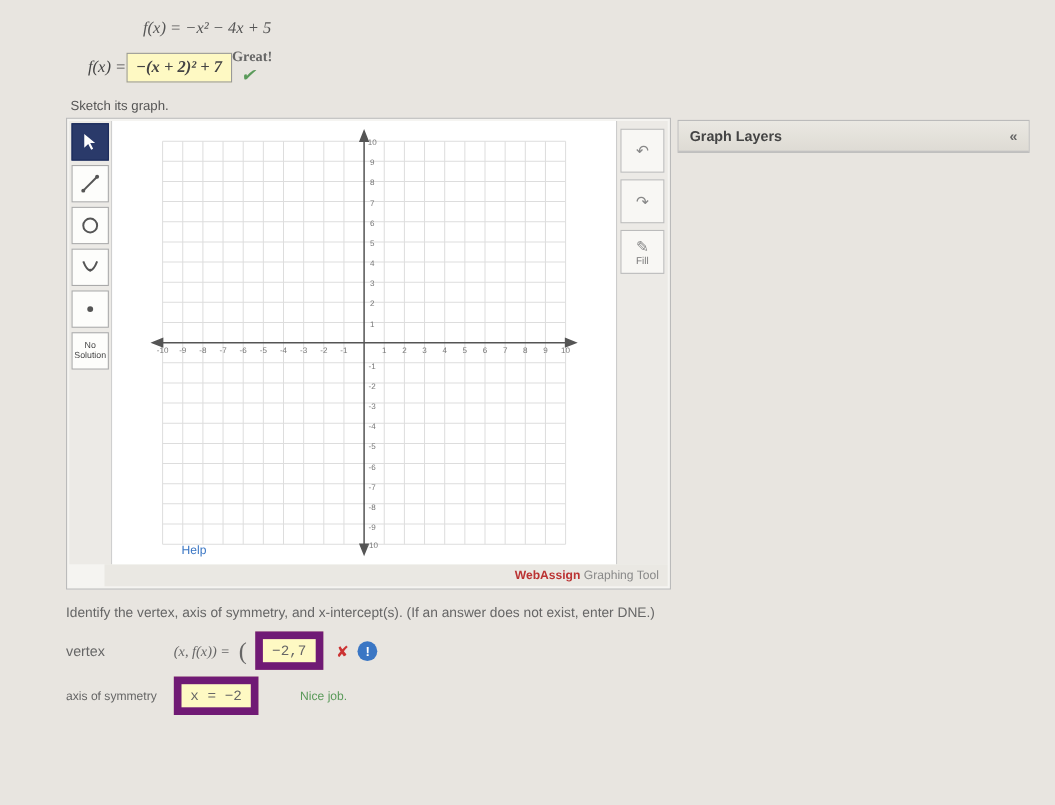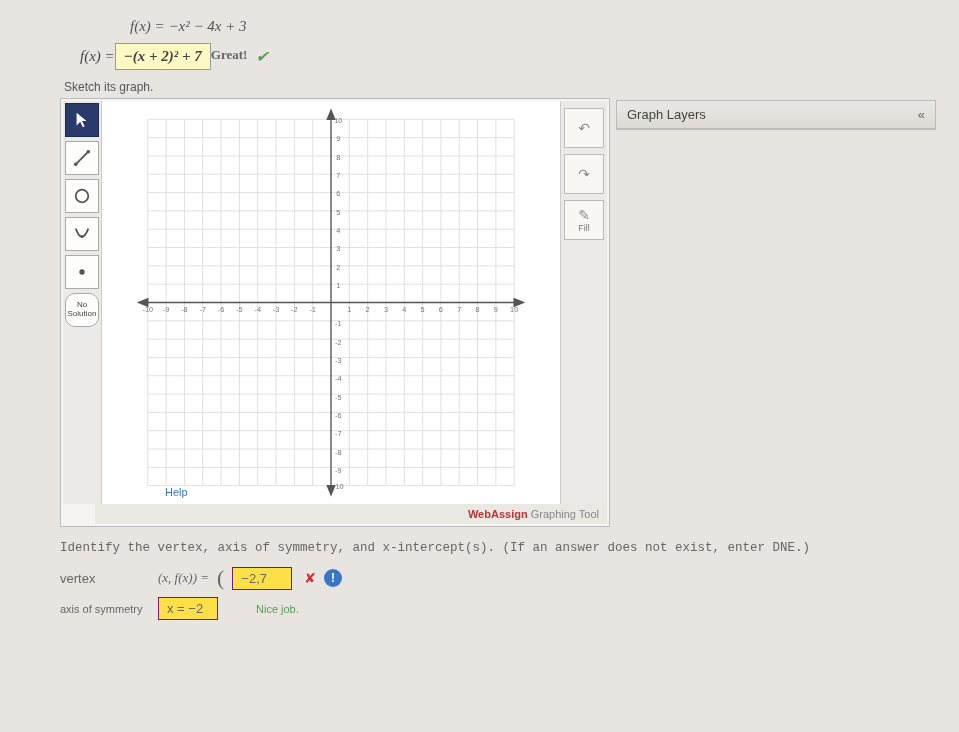--- a/index.html
+++ b/index.html
@@ -66,49 +66,49 @@
 .layers-panel {
   border: 1px solid #bbb;
   background: #eceae4;
   width: 320px;
   margin-top: 2px;
 }
 .layers-header {
   background: linear-gradient(#eae8e2,#dedbd4);
   border-bottom: 1px solid #bbb;
   padding: 6px 10px;
-  font-weight: normal;
+  font-weight: bold;
   color: #444;
   display:flex; justify-content:space-between; align-items:center;
 }
 .layers-body { padding: 10px 12px; color:#555; font-size: 12px; line-height:1.5;}
-.question-below { margin-top: 14px; color:#666; font-size:12.5px;font-family:Liberation Mono, monospace;}
+.question-below { margin-top: 14px; color:#666; font-size:12.5px;}
 .vertex-row { display:flex; align-items:center; gap: 8px; margin-top: 10px; color:#666;}
 .input-frac {
-  border:1px solid #701a75; background:#fde047; padding: 3px 8px; min-width:60px; font-family:Liberation Sans, sans-serif;
+  border:7px solid #701a75; background:#fef9c3; padding: 3px 8px; min-width:60px; font-family:Liberation Mono, monospace;
 }
 .err-x { color:#c33; font-size:14px; margin-left:4px;}
 .info-circle {
   width:18px; height:18px; border-radius:50%; background:#3a76c4; color:#fff;
   display:inline-flex; align-items:center; justify-content:center; font-weight:bold; font-size:12px;
 }
 .help-link { color:#3a76c4; font-size:11px; position:absolute; left:63px; bottom:6px;}
 .nice-job { color:#5a9a5a; font-size:11px; margin-left:30px;}
 </style>
 </head>
 <body>
 
-<div class="equation-row">f(x) = −x² − 4x + 3</div>
+<div class="equation-row">f(x) = −x² − 4x + 5</div>
 
 <div class="answer-row">
   <span>f(x) = </span>
   <span class="answer-box">
     <span class="math">−(x + 2)² + 7</span>
   </span>
-  <span style="display:flex;flex-direction:row;align-items:flex-start;">
+  <span style="display:flex;flex-direction:column;align-items:flex-start;">
     <span class="feedback">Great!</span>
     <span class="checkmark">✔</span>
   </span>
 </div>
 
 <div class="instruction">Sketch its graph.</div>
 
 <div class="work-area">
   <div class="graph-panel">
     <div class="graph-body">
@@ -134,21 +134,21 @@
           <svg viewBox="0 0 20 20">
               <path d="M3 4 Q10 22 17 4" stroke="#555" stroke-width="2" fill="none"></path>
               <circle cx="10" cy="13" r="1.5" fill="#555"></circle>
             </svg>
         </div>
         <div class="tool-btn">
           <svg viewBox="0 0 20 20">
               <circle cx="10" cy="10" r="3" fill="#555"></circle>
             </svg>
         </div>
-        <div class="tool-btn" style="font-size:8px;line-height:1.1;white-space:pre;text-align:center;border-radius:10px;">No
+        <div class="tool-btn" style="font-size:8px;line-height:1.1;white-space:pre;text-align:center;">No
 Solution</div>
       </div>
 
       <div class="graph-canvas">
         <svg width="100%" height="100%" viewBox="0 0 440 440">
           <g stroke="#ddd" stroke-width="1">
             <line x1="20" y1="20" x2="20" y2="420"></line>
               <line x1="40" y1="20" x2="40" y2="420"></line>
               <line x1="60" y1="20" x2="60" y2="420"></line>
               <line x1="80" y1="20" x2="80" y2="420"></line>

